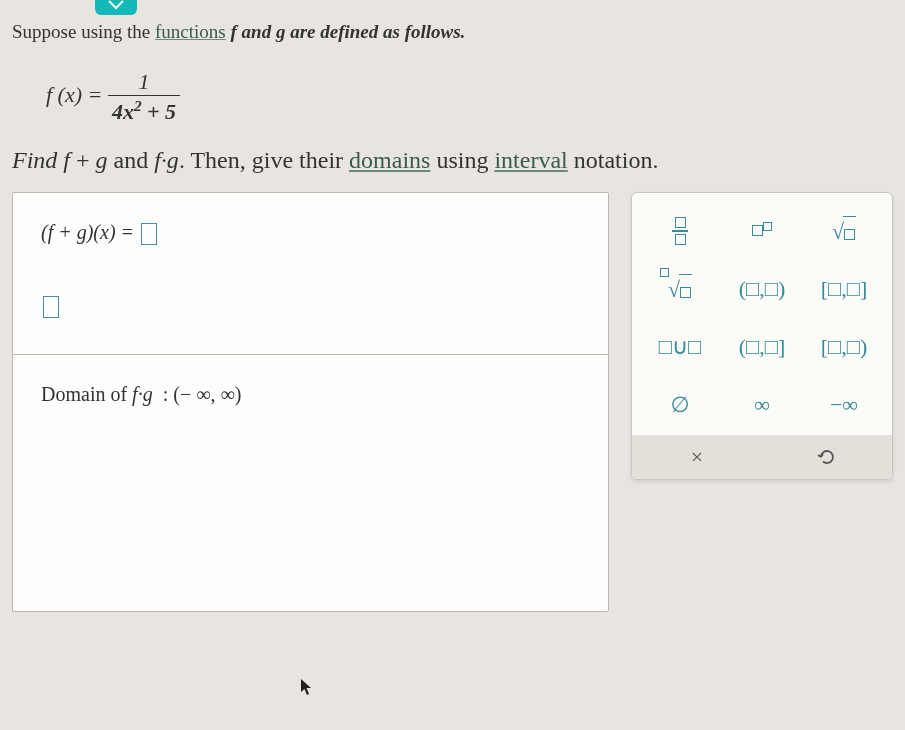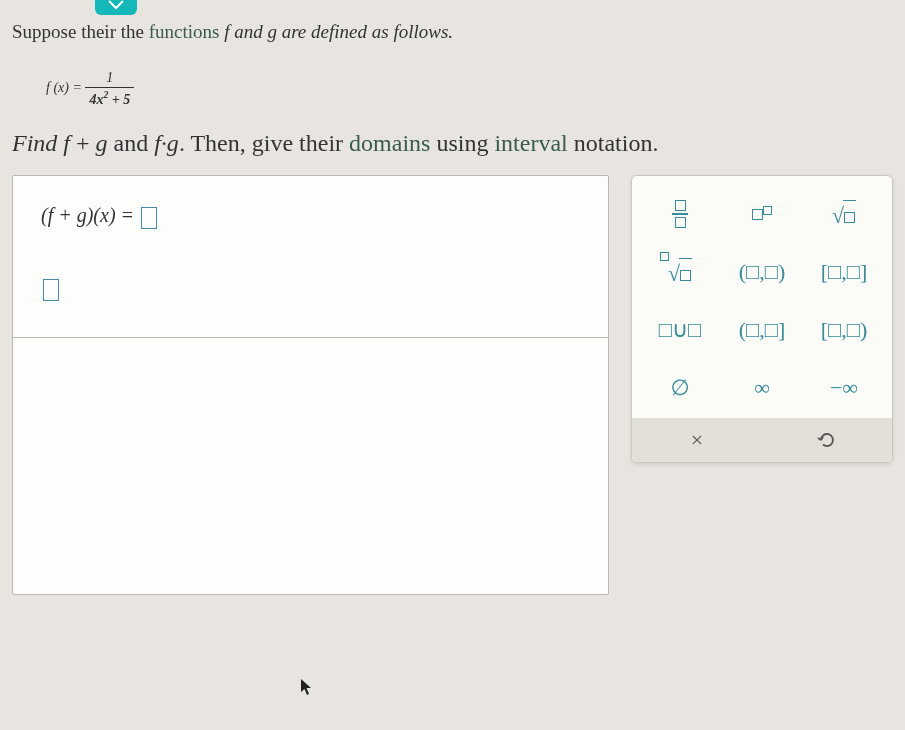--- a/index.html
+++ b/index.html
@@ -33,31 +33,32 @@
     }
     .content {
       padding: 18px 12px 0 12px;
     }
     .prompt-text {
       font-size: 19px;
       line-height: 1.5;
       margin-bottom: 24px;
     }
     .underline-link {
+      text-decoration: underline;
       text-decoration-color: #6b8a7a;
       color: #3a5c4a;
       cursor: pointer;
       text-align: center;
     }
     .equations {
       margin-left: 34px;
       margin-bottom: 24px;
     }
     .equation {
-      font-size: 14px;
+      font-size: 22px;
       font-style: italic;
       font-family: 'Times New Roman', serif;
       margin-bottom: 14px;
       line-height: 1;
     }
     .frac {
       display: inline-block;
       vertical-align: middle;
       text-align: center;
     }
@@ -211,21 +212,21 @@
 <body>
 
 <div class="dropdown-tab">
   <svg width="16" height="10" viewBox="0 0 16 10">
       <path d="M1 1 L8 8 L15 1" stroke="white" stroke-width="2" fill="none"></path>
     </svg>
 </div>
 
 <div class="content">
   <p class="prompt-text">
-    <span>Suppose their the </span><span class="underline-link">functions</span><span style="font-style:italic;"> f and g are defined as follows.</span>
+    <span>Suppose using the </span><span class="underline-link">functions</span><span style="font-style:italic;font-weight:bold;"> f and g are defined as follows.</span>
   </p>
 
   <div class="equations">
     <div class="equation">
       <span>f (x) = </span><span class="frac"><span class="num">1</span><span class="den"><span>4x</span><sup>2</sup><span> + 5</span></span></span>
     </div>
   </div>
 
   <p class="instruction">
     <span style="font-style:italic;">Find f</span> + <span style="font-style:italic;">g</span> and <span style="font-style:italic;">f·g</span>. Then, give their <span class="underline-link">domains</span><span> using </span><span class="underline-link">interval</span><span> notation.</span>
@@ -235,20 +236,23 @@
     <div class="answer-box">
       <div class="answer-section top">
         <div class="answer-line">
           <span class="ital">(f + g)(x) = </span><span class="input-box"></span>
         </div>
         <div class="answer-line">
           <span class="input-box"></span>
         </div>
       </div>
       <div class="answer-section">
+        <div class="answer-line">
+          <span>Domain of <span class="ital">f·g</span>&nbsp; : </span><span>(− ∞, ∞)</span>
+        </div>
       </div>
     </div>
 
     <div class="palette">
       <div class="palette-grid">
         <div class="palette-btn">
           <span class="pfrac">
               <span class="mini-box"></span>
               <span class="pfrac-line"></span>
               <span class="mini-box"></span>

